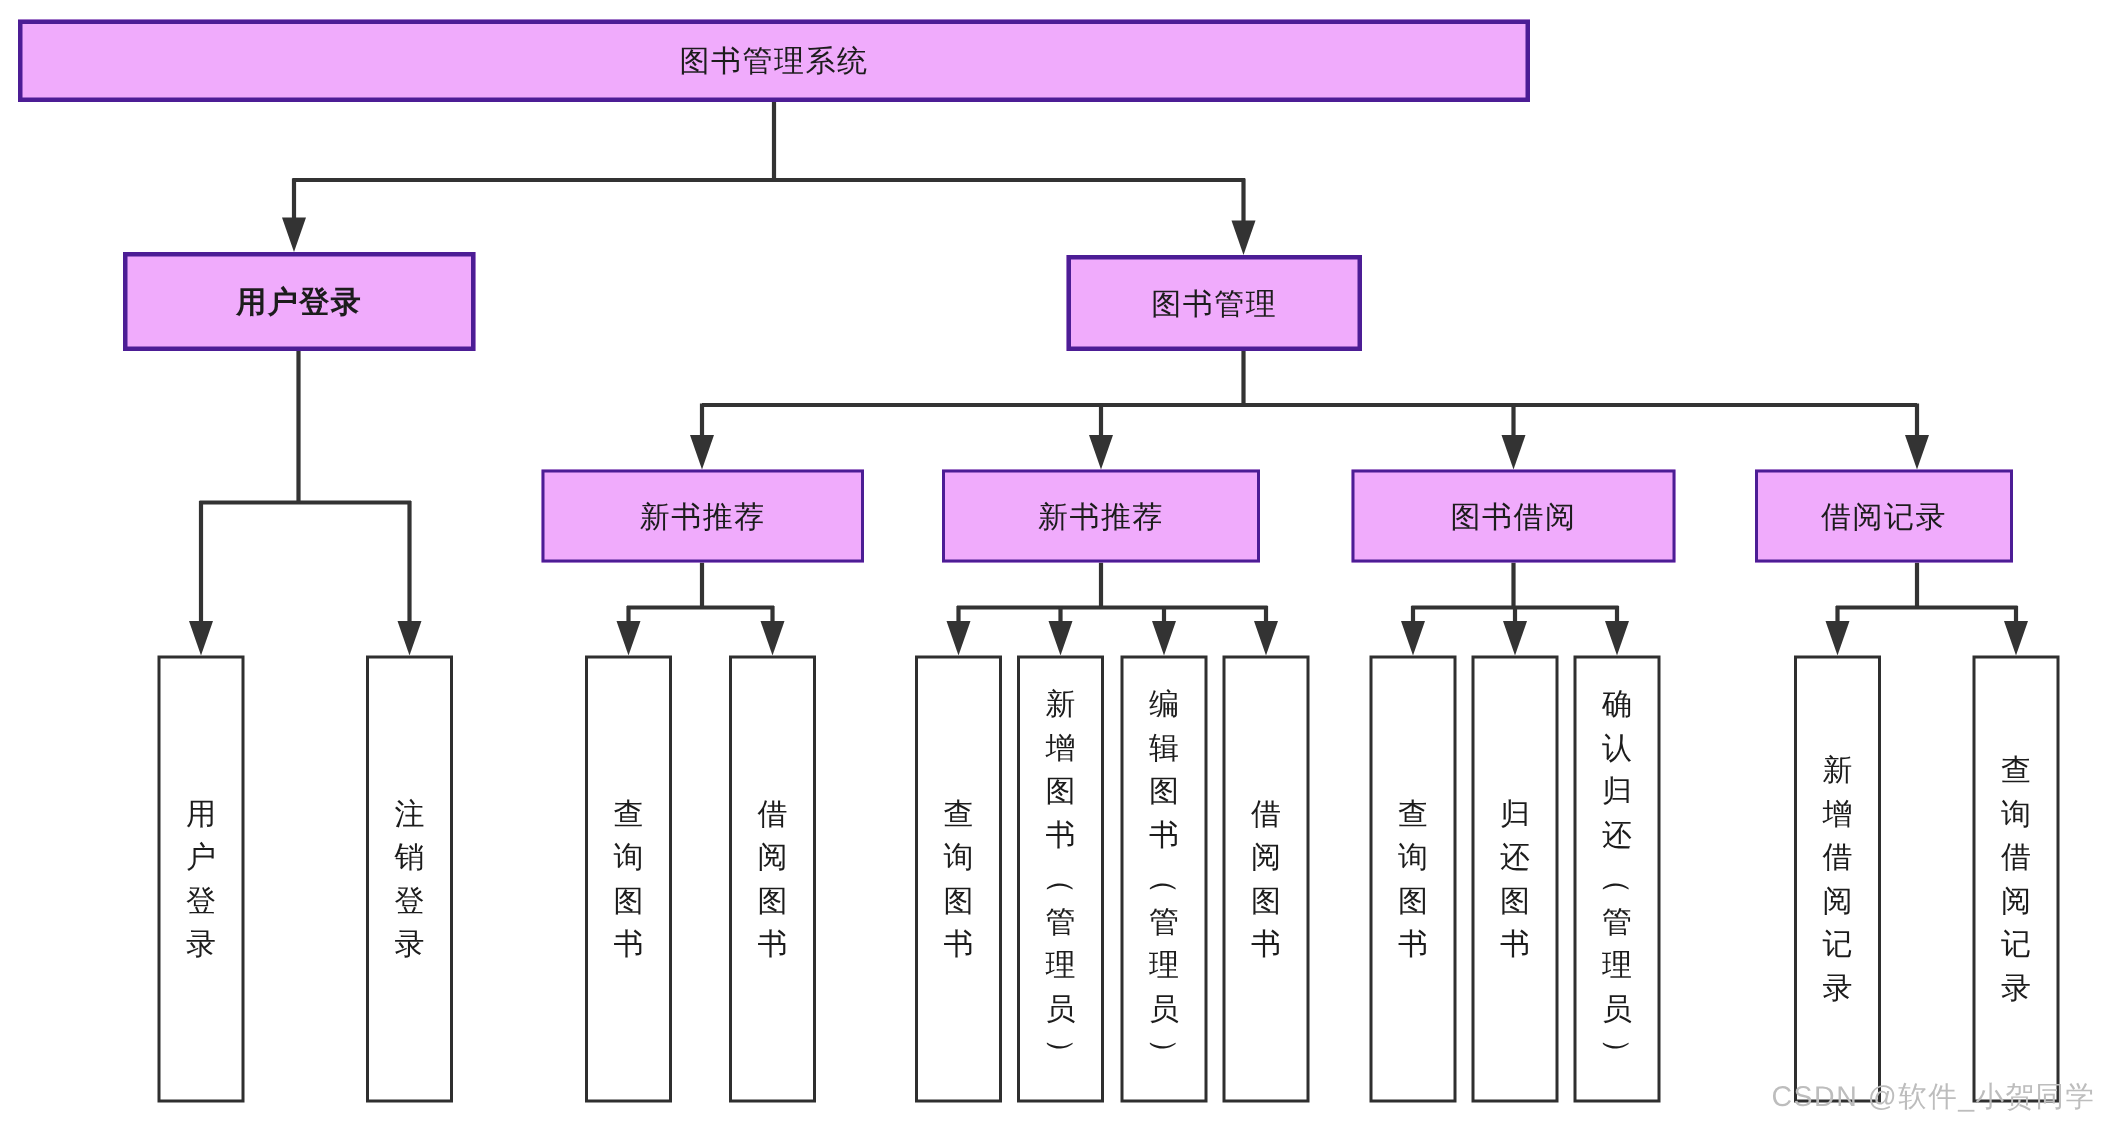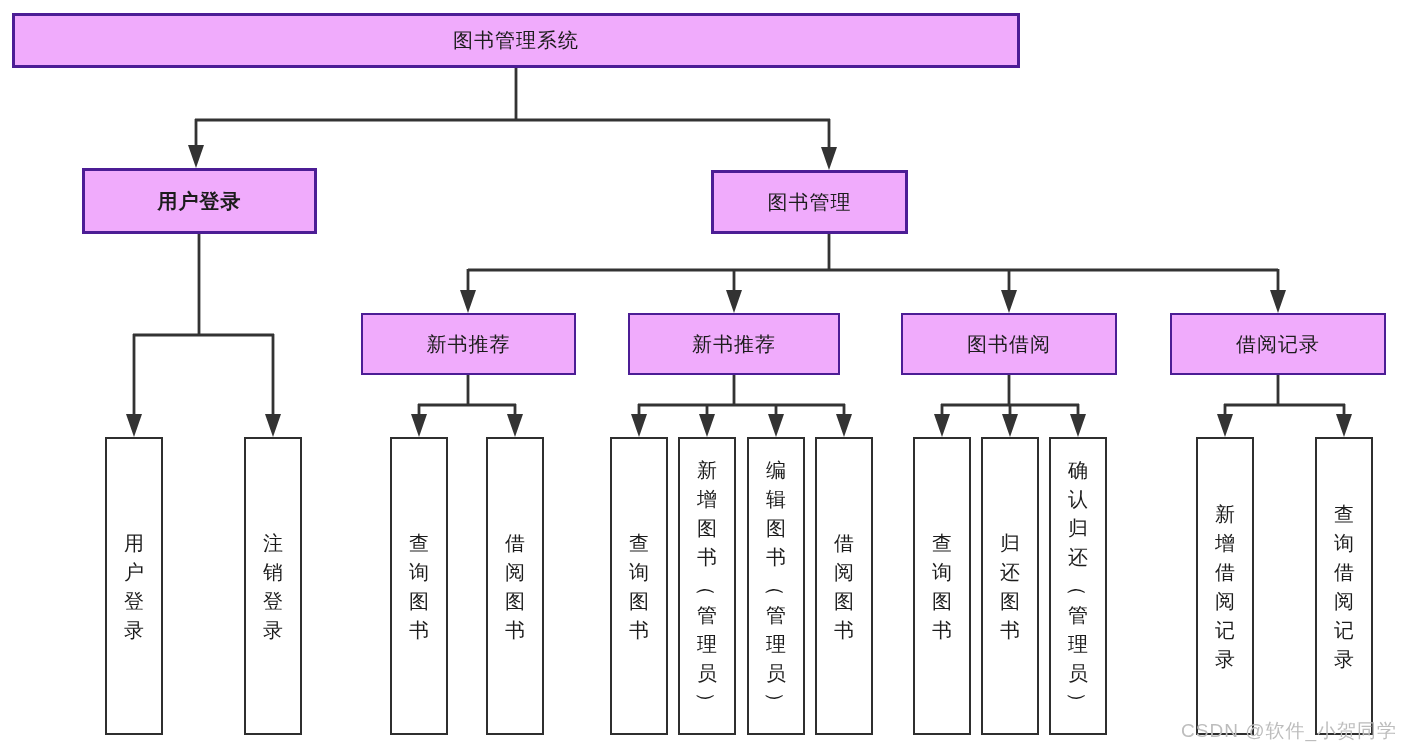--- a/index.html
+++ b/index.html
@@ -113,21 +113,21 @@
   </svg>
 
   <div class="node" style="left:12px;top:13px;width:1008px;height:55px;">图书管理系统</div>
 
   <div class="node" style="left:82px;top:168px;width:235px;height:66px;font-weight:bold;">用户登录</div>
   <div class="node" style="left:711px;top:170px;width:197px;height:64px;">图书管理</div>
 
   <div class="node lvl3" style="left:361px;top:313px;width:215px;height:62px;">新书推荐</div>
   <div class="node lvl3" style="left:628px;top:313px;width:212px;height:62px;">新书推荐</div>
   <div class="node lvl3" style="left:901px;top:313px;width:216px;height:62px;">图书借阅</div>
-  <div class="node lvl3" style="left:1170px;top:313px;width:216px;height:62px;">借阅记录</div>
+  <div class="node lvl3" style="left:1170px;top:313px;width:172px;height:62px;">借阅记录</div>
 
   <div class="leaf vtext" style="left:105px;">
       <span class="vchar">用</span>
       <span class="vchar">户</span>
       <span class="vchar">登</span>
       <span class="vchar">录</span>
     </div>
   <div class="leaf vtext" style="left:244px;">
       <span class="vchar">注</span>
       <span class="vchar">销</span>

